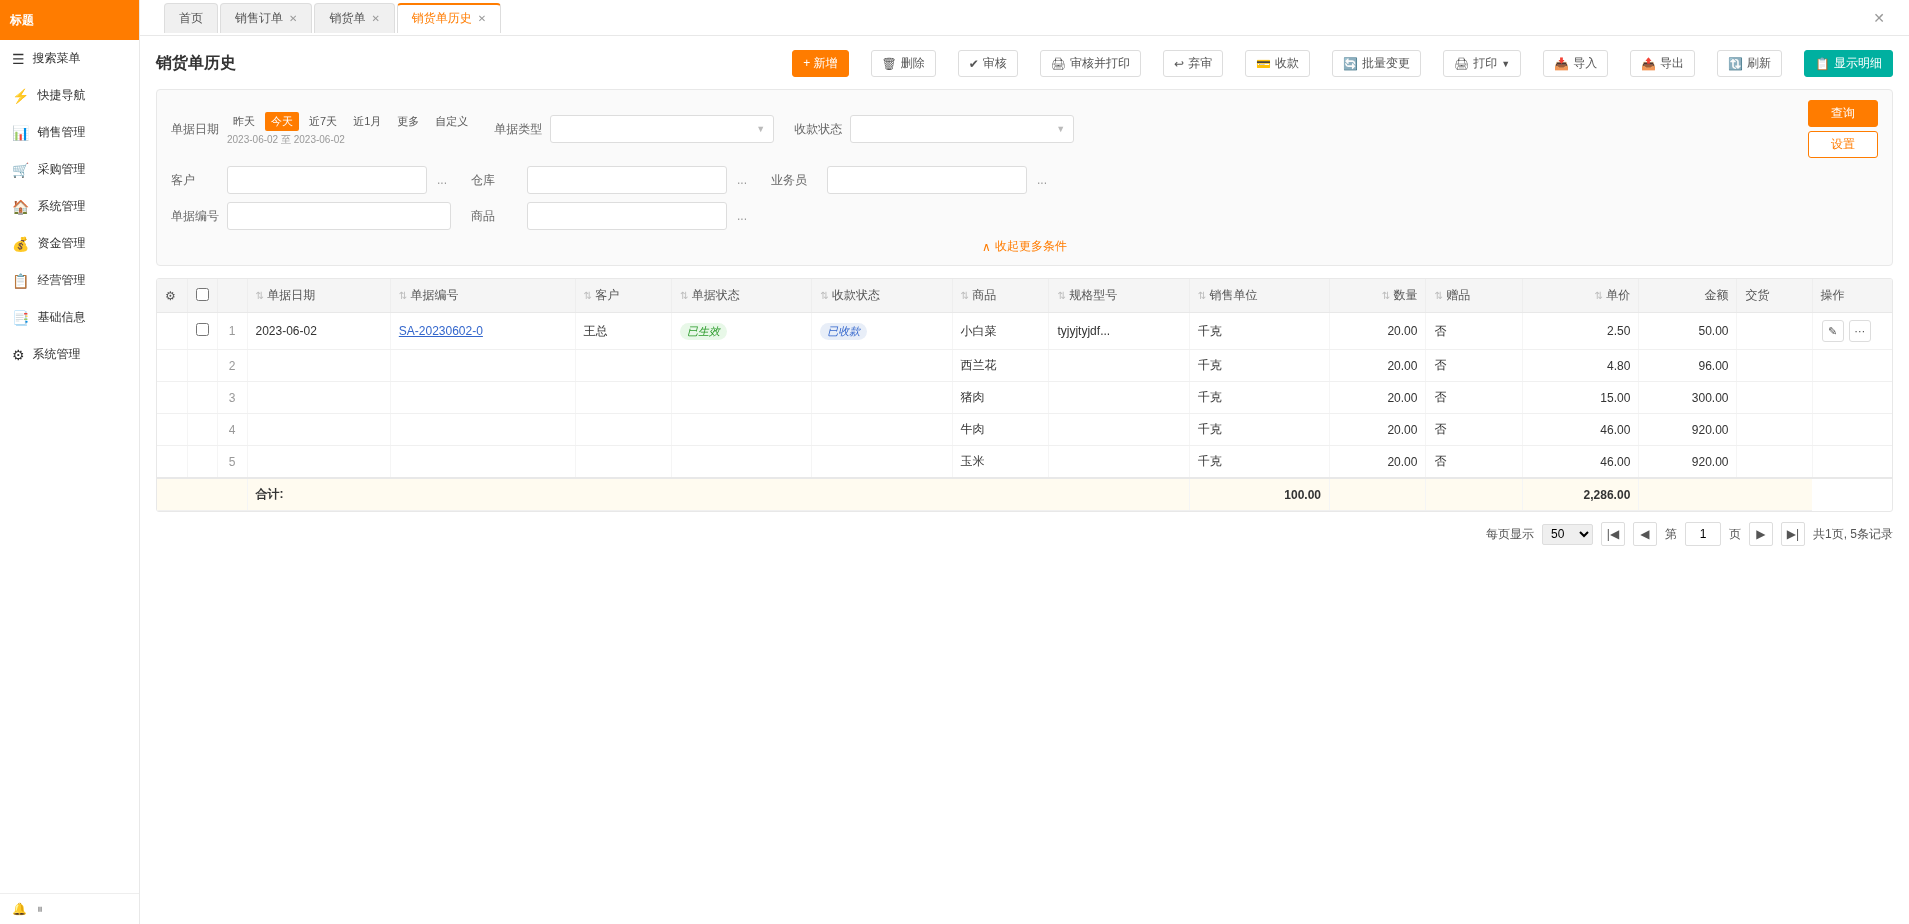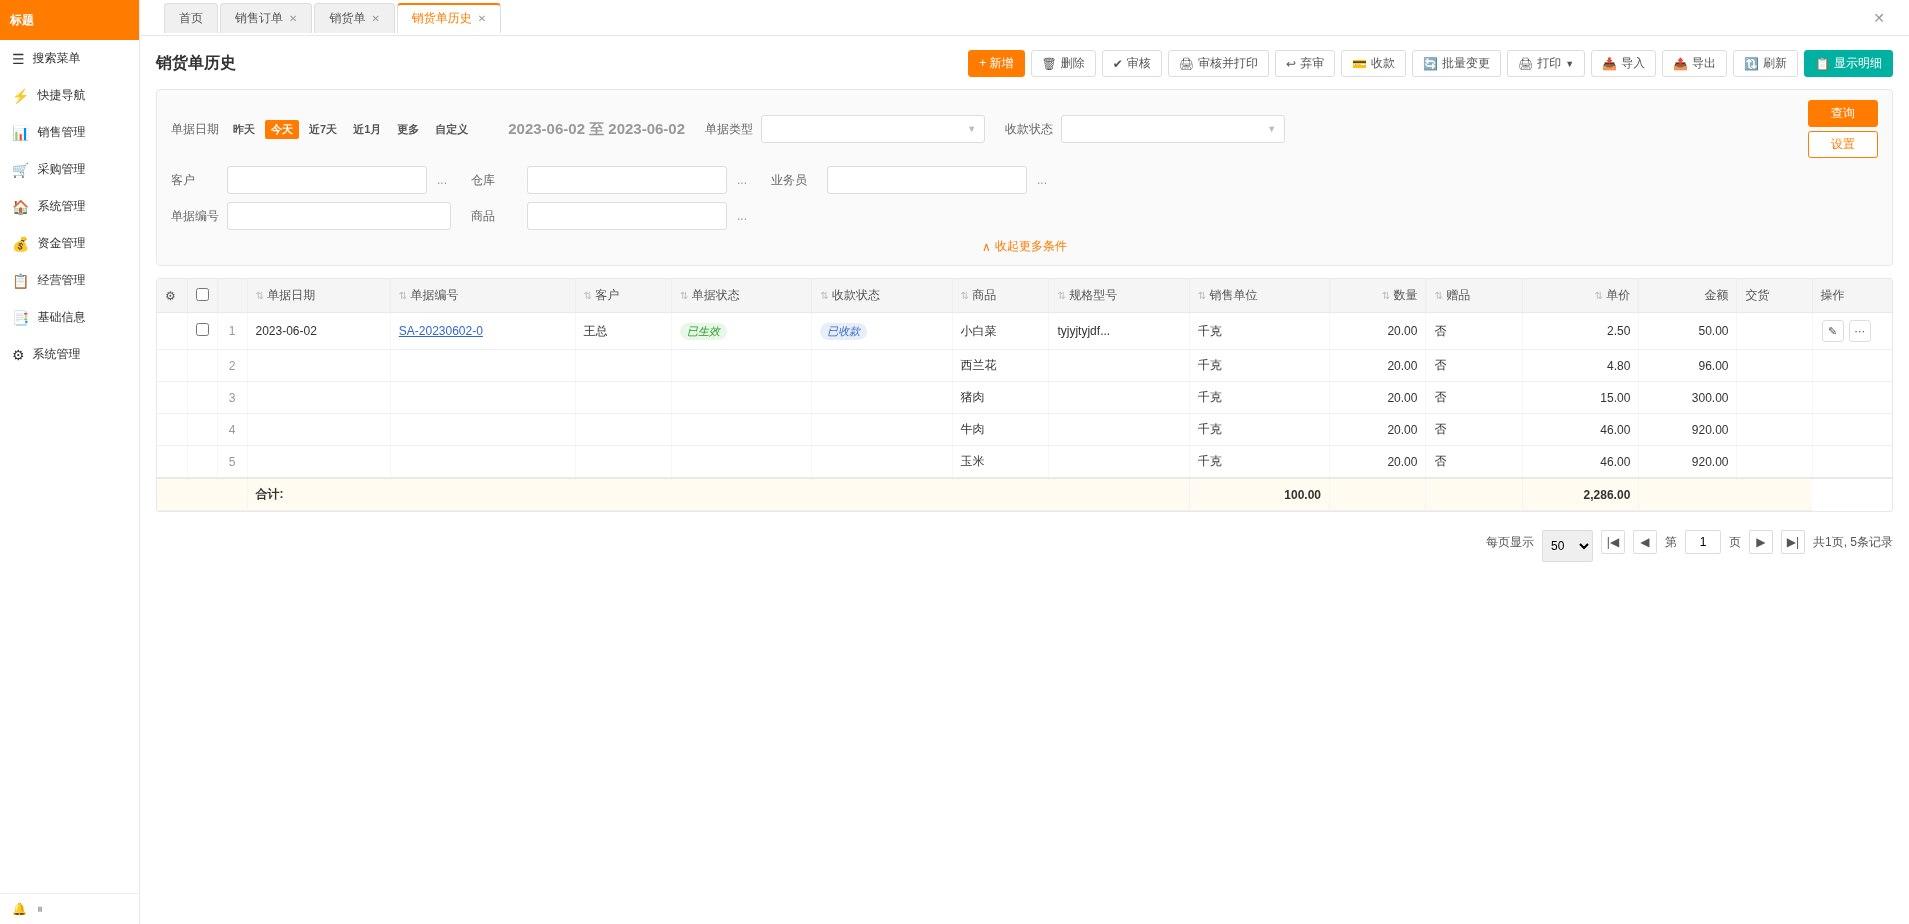--- a/index.html
+++ b/index.html
@@ -103,21 +103,21 @@
       justify-content: space-between;
       margin-bottom: 12px;
     }
     .page-title {
       font-size: 16px;
       font-weight: bold;
       color: #333;
     }
     .toolbar {
       display: flex;
-      gap: 6px;
+      gap: 22px;
       align-items: center;
       flex-wrap: wrap;
       margin-left: 10px;
     }
     .btn {
       display: flex;
       align-items: center;
       gap: 4px;
       padding: 4px 10px;
       border: 1px solid #ddd;
@@ -175,43 +175,41 @@
       padding: 0 8px;
       background: #fff;
       cursor: pointer;
       display: flex;
       align-items: center;
       justify-content: space-between;
       color: #999;
     }
     .date-range {
       display: flex;
-      flex-direction: row;
+      flex-direction: column;
       gap: 2px;
-      font-weight: bold;
     }
     .date-tabs {
       display: flex;
       gap: 4px;
     }
     .date-tab {
       padding: 2px 6px;
       cursor: pointer;
       color: #555;
       font-size: 11px;
     }
     .date-tab.active {
       background: #ff7c00;
       color: #fff;
       border-radius: 2px;
     }
     .date-range-text {
-      font-size: 15px;
+      font-size: 10px;
       color: #999;
-      margin-left: 32px;
     }
     .collapse-bar {
       display: flex;
       align-items: center;
       justify-content: center;
       cursor: pointer;
       color: #ff7c00;
       gap: 4px;
       margin-top: 4px;
       font-size: 12px;
@@ -310,25 +308,24 @@
       color: #555;
     }
     .page-input {
       width: 36px;
       height: 24px;
       border: 1px solid #ddd;
       text-align: center;
       border-radius: 2px;
     }
     .per-page-select {
-      height: 32px;
+      height: 21px;
       border: 1px solid #ddd;
       border-radius: 2px;
       padding: 0 4px;
-      margin-top: 8px;
     }
 
     
     ::-webkit-scrollbar { width: 6px; height: 6px; }
     ::-webkit-scrollbar-thumb { background: #ccc; border-radius: 3px; }
   </style>
 </head>
 <body>
 
 <div class="sidebar">

